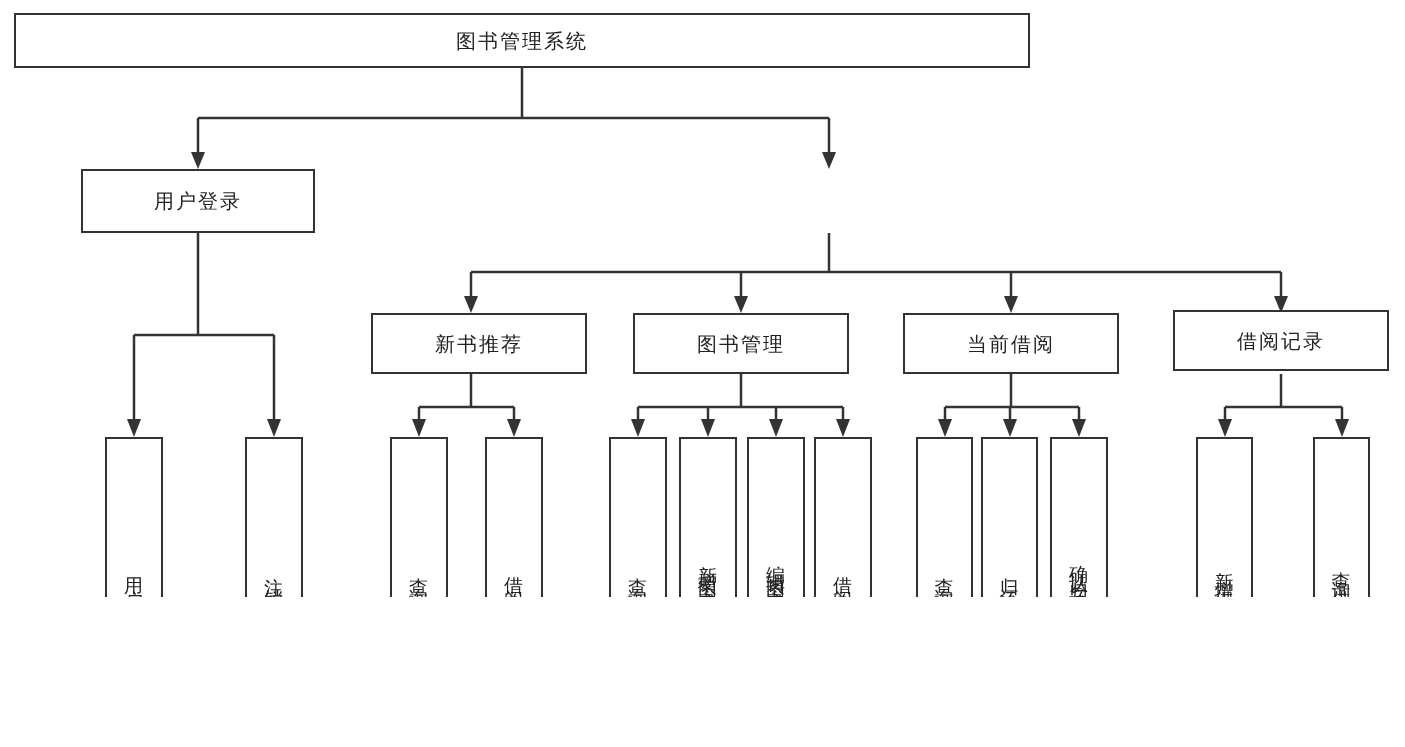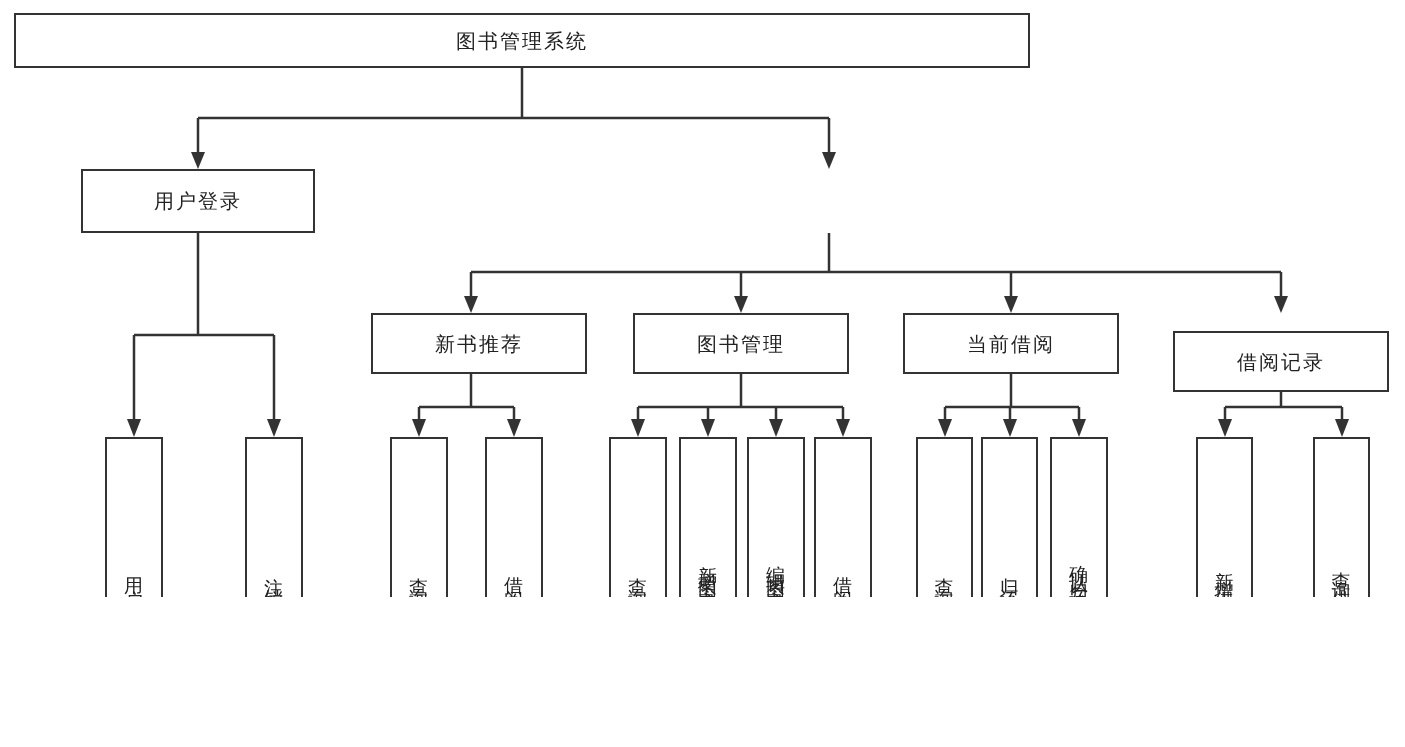--- a/index.html
+++ b/index.html
@@ -105,21 +105,21 @@
     <polygon points="1335,419 1349,419 1342,437"></polygon>
   </svg>
 
   <div class="box h" style="left:14px; top:13px; width:1016px; height:55px;">图书管理系统</div>
 
   <div class="box h" style="left:81px; top:169px; width:234px; height:64px;">用户登录</div>
 
   <div class="box h" style="left:371px; top:313px; width:216px; height:61px;">新书推荐</div>
   <div class="box h" style="left:633px; top:313px; width:216px; height:61px;">图书管理</div>
   <div class="box h" style="left:903px; top:313px; width:216px; height:61px;">当前借阅</div>
-  <div class="box h" style="left:1173px; top:331px; width:216px; height:61px;">借阅记录</div>
+  <div class="box h" style="left:1173px; top:310px; width:216px; height:61px;">借阅记录</div>
 
   <div class="box v" style="left:105px; top:437px; width:58px; height:298px;">用户登录</div>
   <div class="box v" style="left:245px; top:437px; width:58px; height:298px;">注销登录</div>
 
   <div class="box v" style="left:390px; top:437px; width:58px; height:298px;">查询图书</div>
   <div class="box v" style="left:485px; top:437px; width:58px; height:298px;">借阅图书</div>
 
   <div class="box v" style="left:609px; top:437px; width:58px; height:298px;">查询图书</div>
   <div class="box v v-long" style="left:679px; top:437px; width:58px; height:298px;">新增图书（管理员）</div>
   <div class="box v v-long" style="left:747px; top:437px; width:58px; height:298px;">编辑图书（管理员）</div>

